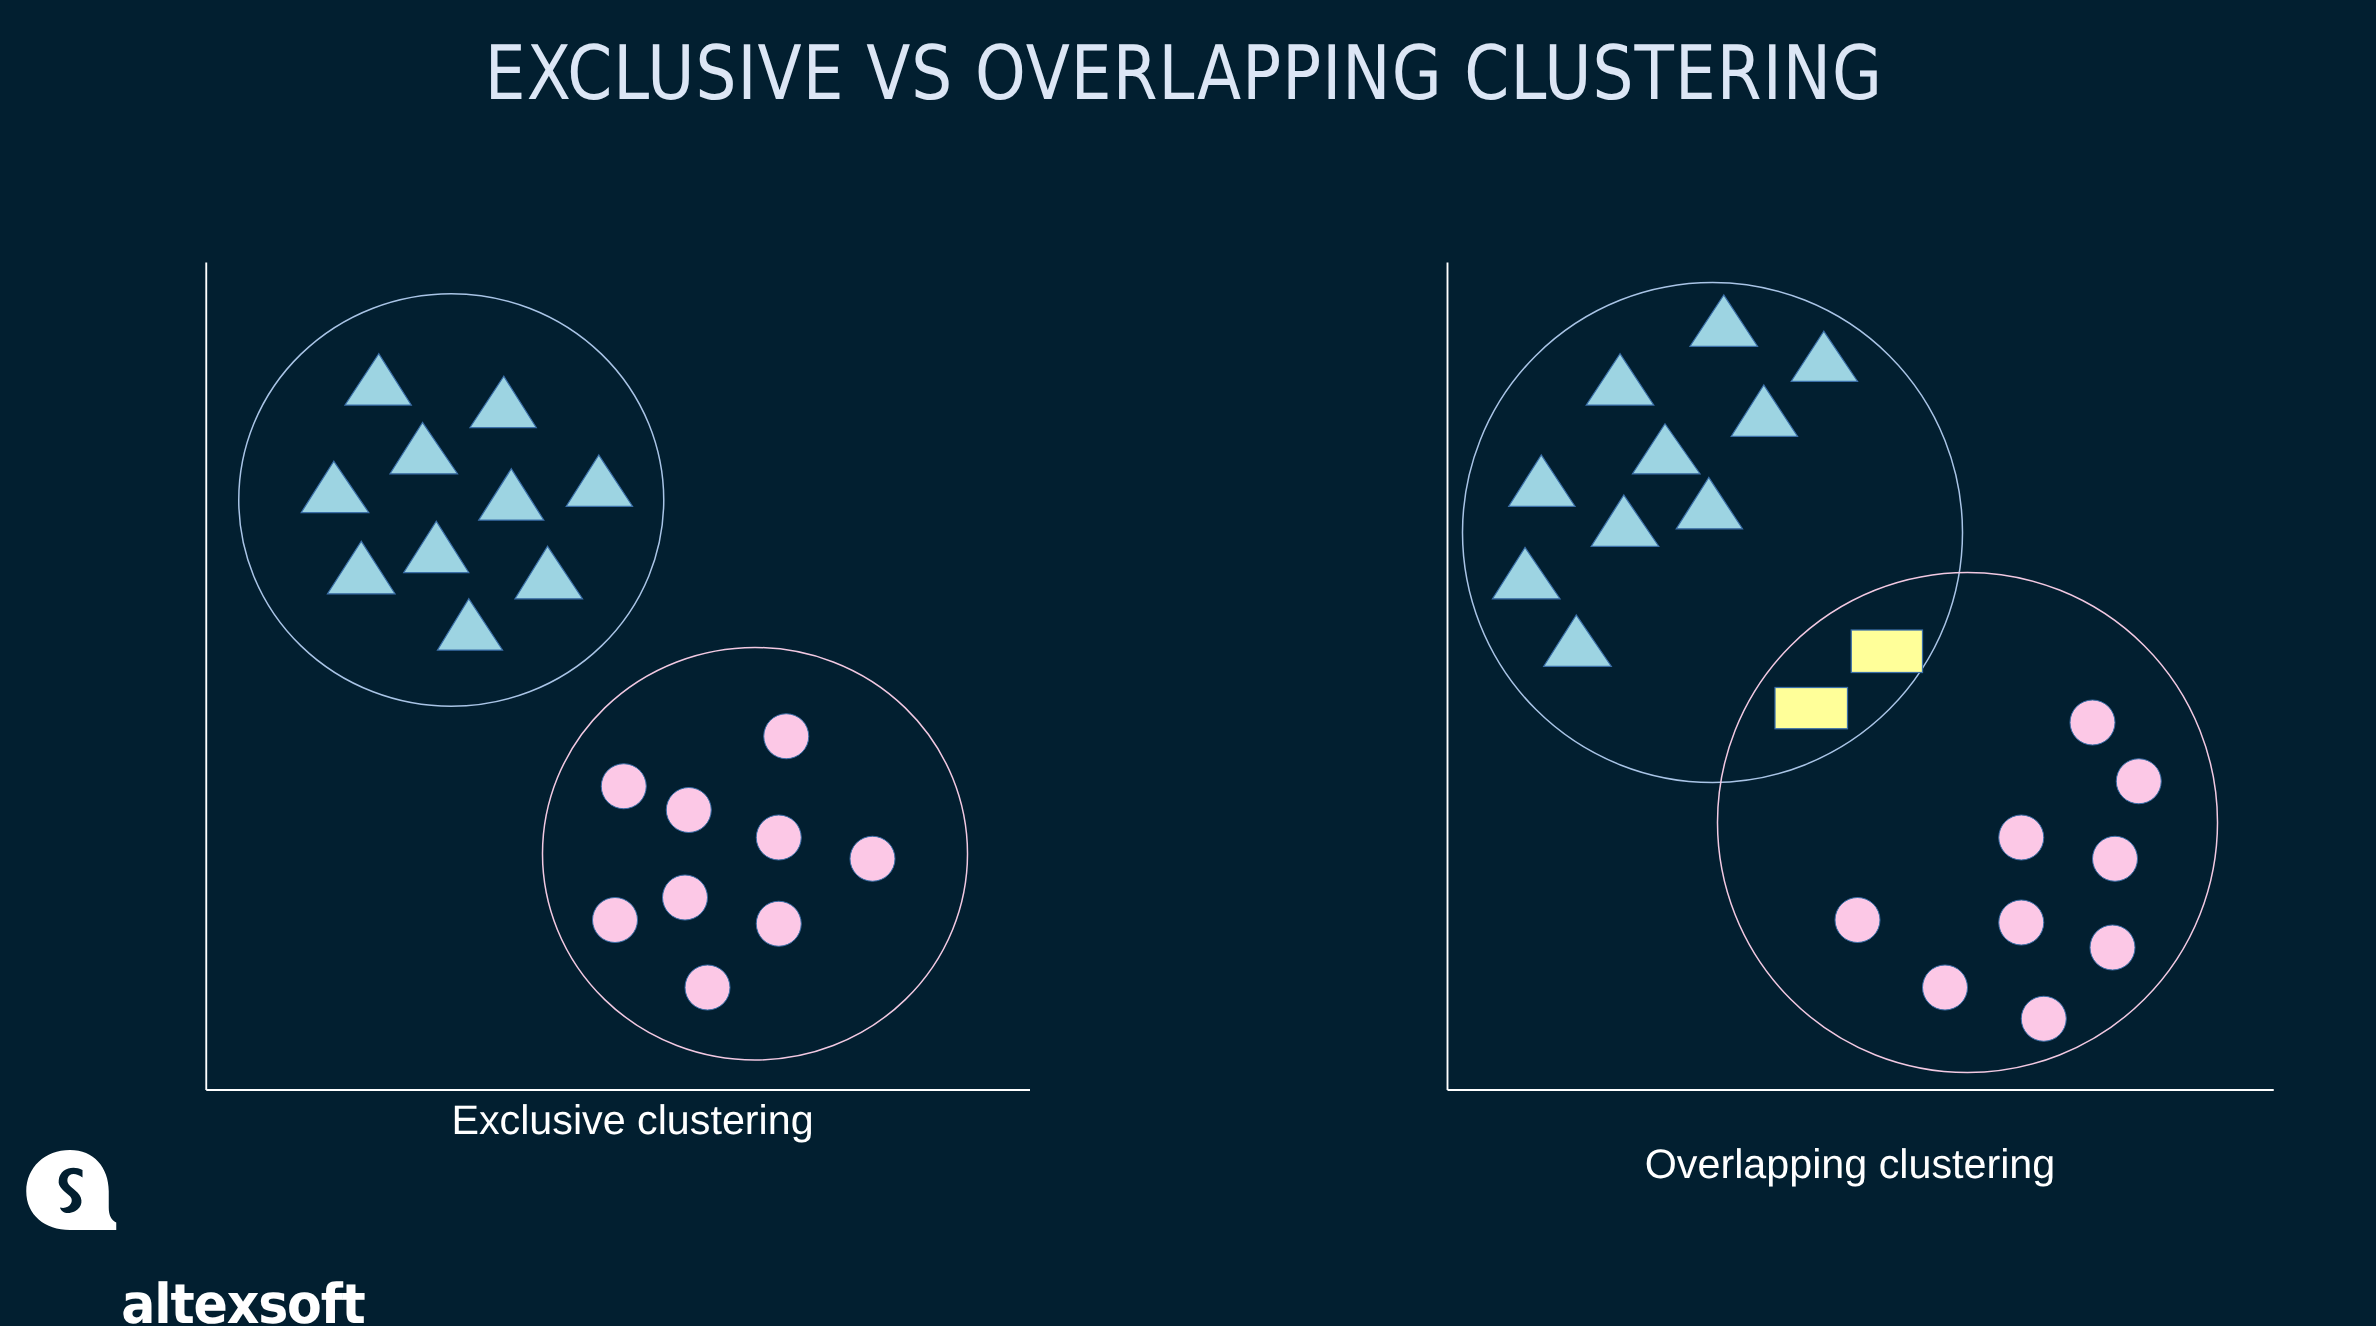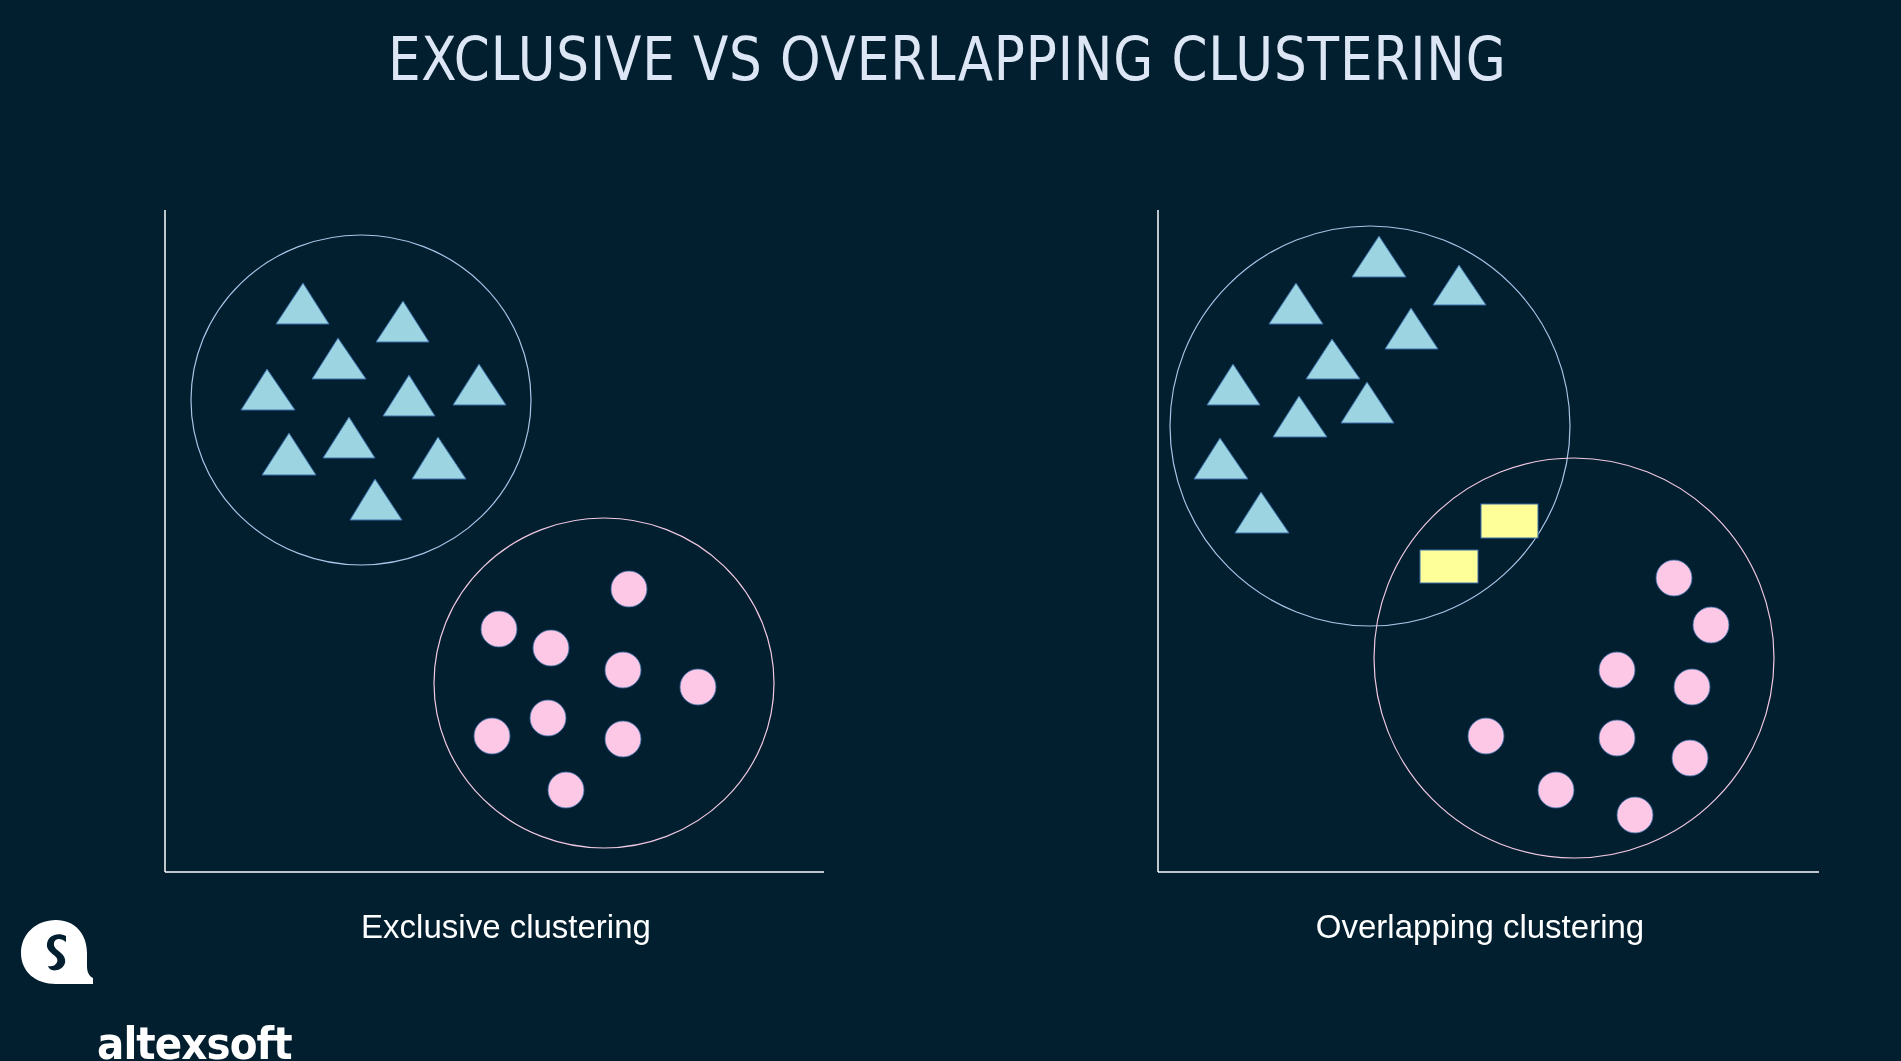--- a/index.html
+++ b/index.html
@@ -14,21 +14,21 @@
     text-align: center;
     color: #dce6f5;
     font-family: "DejaVu Sans", sans-serif;
     font-size: 60px; letter-spacing: 1px;
     transform: scaleX(0.86);
     transform-origin: 927px 0;
     white-space: nowrap;
   }
   svg.canvas { position: absolute; left: 0; top: 0; }
   .caption {
-    position: absolute; top: 908px;
+    position: absolute; top: 877px;
     color: #ffffff;
     font-family: "Liberation Sans", sans-serif;
     font-size: 33px;
     text-align: center; width: 500px;
     white-space: nowrap;
   }
   .logo-icon { position: absolute; left: 20px; top: 916px; }
   .logo-name {
     position: absolute; left: 97px; top: 1018px;
     color: #ffffff; font-weight: bold;
@@ -92,19 +92,19 @@
       <circle cx="1692" cy="687" r="18" fill="#fcc8e6" stroke="#3b6fa8" stroke-width="0.8"></circle>
       <circle cx="1486" cy="736" r="18" fill="#fcc8e6" stroke="#3b6fa8" stroke-width="0.8"></circle>
       <circle cx="1617" cy="738" r="18" fill="#fcc8e6" stroke="#3b6fa8" stroke-width="0.8"></circle>
       <circle cx="1690" cy="758" r="18" fill="#fcc8e6" stroke="#3b6fa8" stroke-width="0.8"></circle>
       <circle cx="1556" cy="790" r="18" fill="#fcc8e6" stroke="#3b6fa8" stroke-width="0.8"></circle>
       <circle cx="1635" cy="815" r="18" fill="#fcc8e6" stroke="#3b6fa8" stroke-width="0.8"></circle>
     </g>
 </svg>
 
 <div class="caption" style="left:256px;">Exclusive clustering</div>
-<div class="caption" style="left:1230px;">Overlapping clustering</div>
+<div class="caption" style="left:1230px;margin-top:35px;">Overlapping clustering</div>
 
 <svg class="logo-icon" width="76" height="70" viewBox="0 0 76 70">
   <path d="M36 4 C16 4 1 18 1 37 C1 56 16 68 36 68 L73 68 L73 62 C69 60 67 56 67 50 L67 37 C67 18 55 4 36 4 Z" fill="#ffffff"></path>
   <path d="M46 20 C38 16 28 19 27 28 C26 34 32 37 36 41 C40 45 35 52 28 50 C29 54 34 56 40 53 C46 50 47 43 42 38 C38 34 33 32 34 27 C35 22 41 22 46 26 Z" fill="#021f30"></path>
 </svg>
 <div class="logo-name">altexsoft</div>
 
 </body></html>

